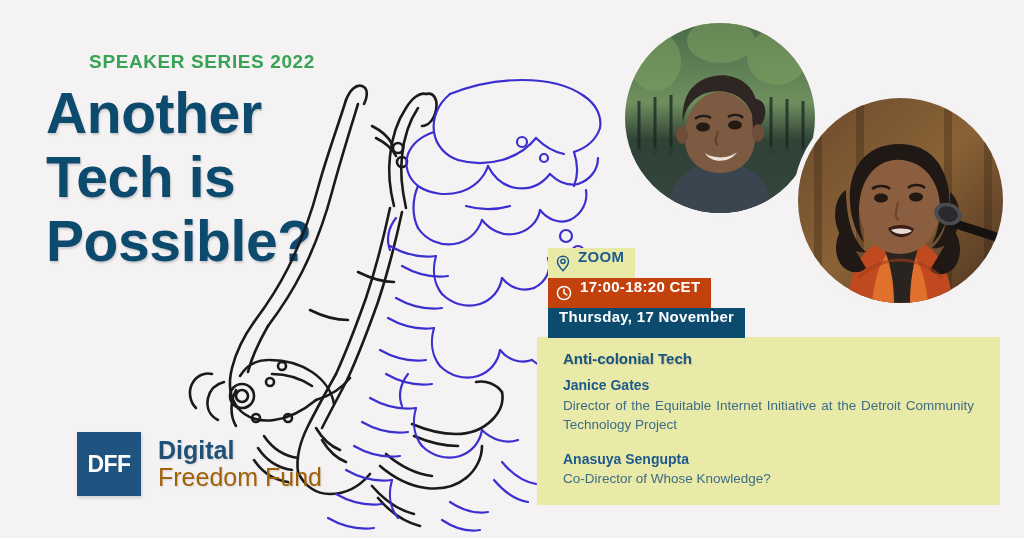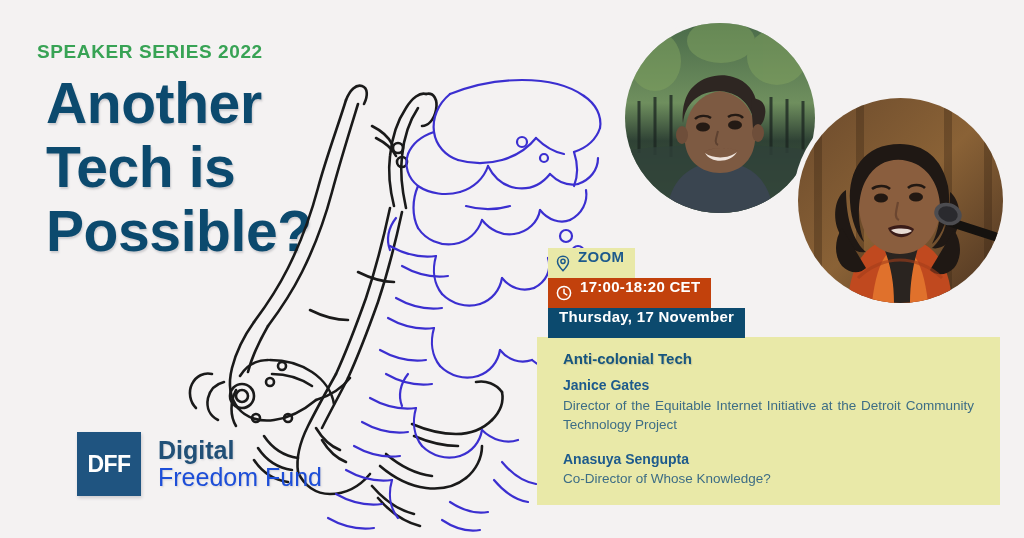--- a/index.html
+++ b/index.html
@@ -23,22 +23,23 @@
     position: absolute;
     left: 37px;
     top: 38px;
     width: 330px;
   }
   #eyebrow {
     font-size: 19px;
     font-weight: bold;
     letter-spacing: 0.6px;
     color: #38a355;
-    margin: 4px 0 9px 0;
+    margin: 14px 0 9px 0;
     line-height: 1.1;
+    text-align: center;
   }
   #headline {
     font-size: 57px;
     font-weight: bold;
     color: #0c4a6e;
     line-height: 1.12;
     letter-spacing: -0.4px;
     margin: 9px;
     text-shadow: 1px 2px 2px rgba(120,120,130,0.30);
   }
@@ -179,21 +180,21 @@
     line-height: 1.08;
     text-shadow: 1px 1px 2px rgba(120,120,130,0.25);
   }
   #logo-line1 {
     font-size: 25px;
     font-weight: bold;
     color: #215077;
   }
   #logo-line2 {
     font-size: 25px;
-    color: #1d4ed8;
+    color: #a16207;
   }
 </style>
 </head>
 <body>
 
 <div id="poster">
 
   <div id="headline-block">
     <div id="eyebrow">SPEAKER SERIES 2022</div>
     <div id="headline">Another Tech is Possible?</div>

